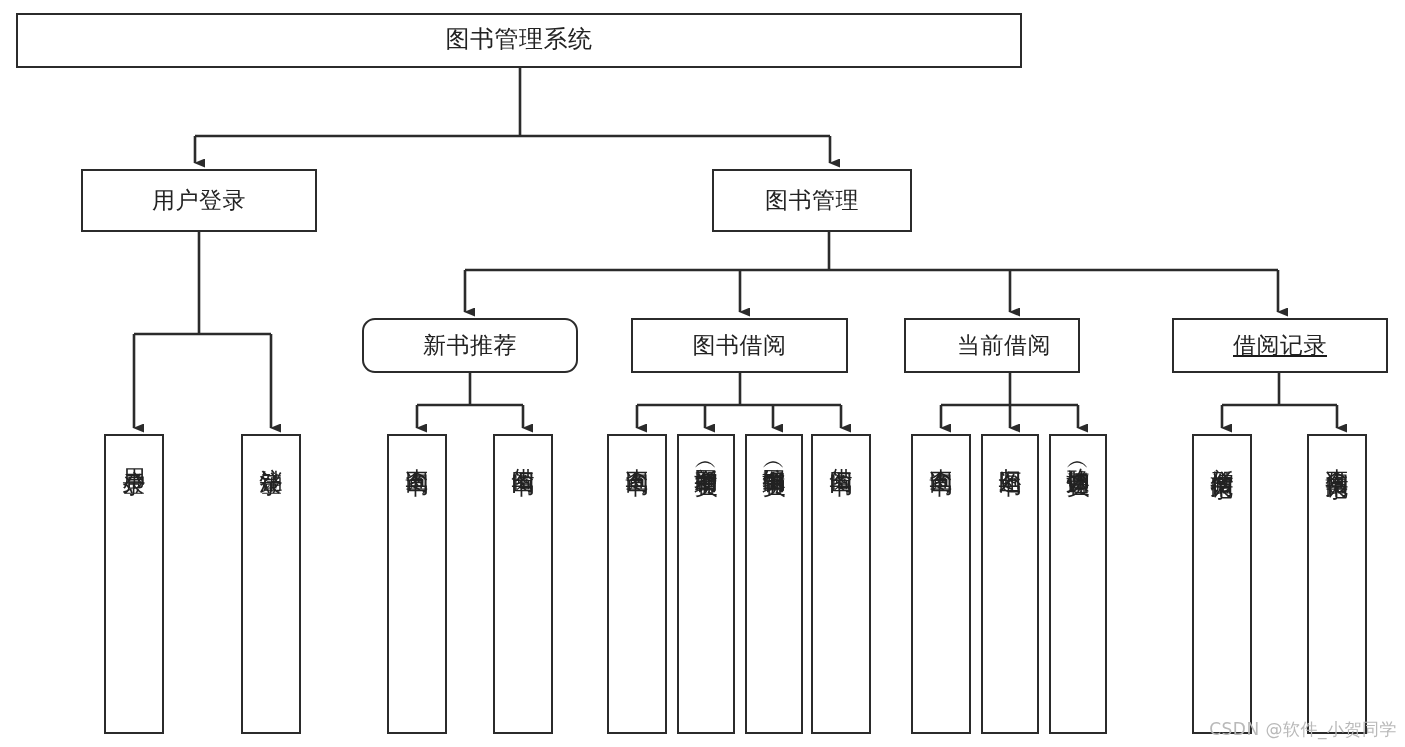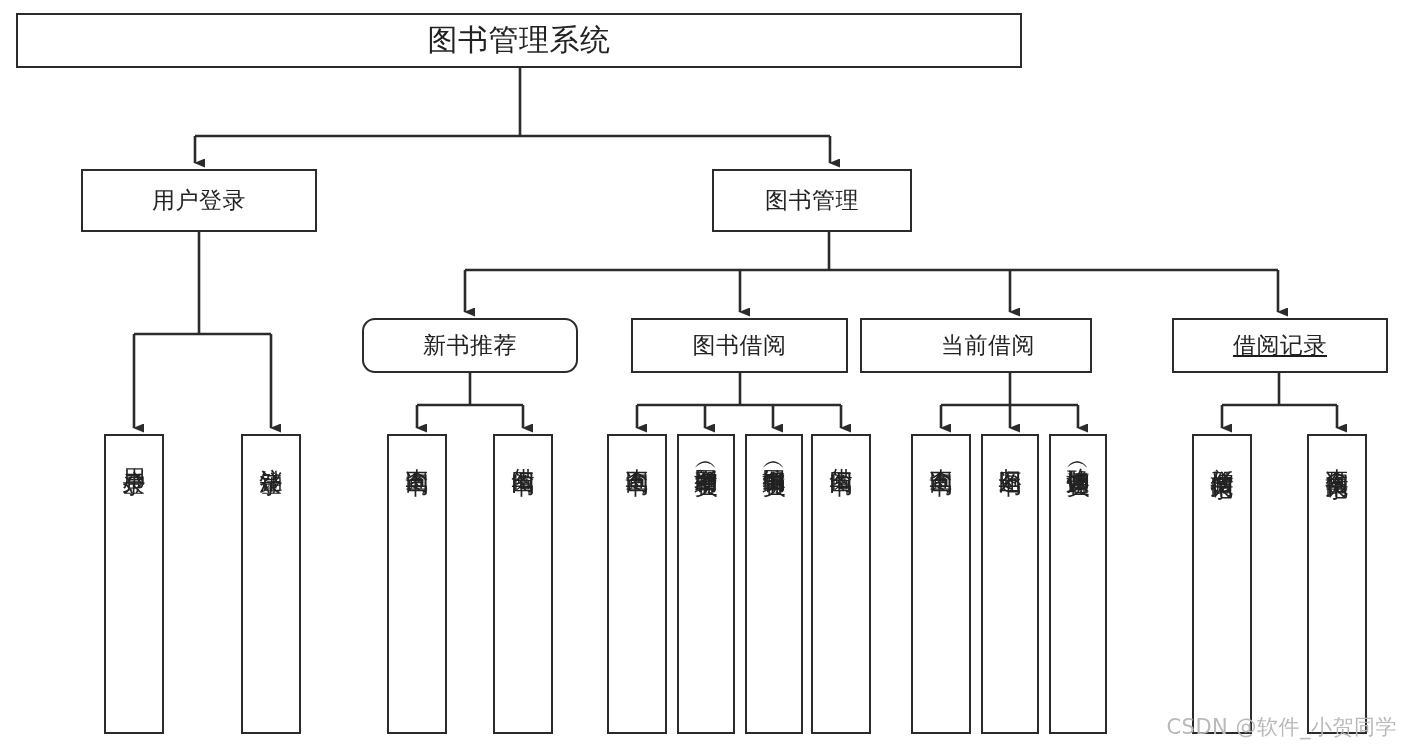--- a/index.html
+++ b/index.html
@@ -53,26 +53,26 @@
     writing-mode: vertical-rl;
     text-orientation: upright;
     font-size: 23px;
     line-height: 1.18;
     letter-spacing: 2px;
     white-space: pre-line;
   }
   .node.vertical.tall .label {
     letter-spacing: 1px;
   }
-  #root-node .label { font-size: 30px; }
+  #root-node .label { font-size: 24px; font-family: Liberation Mono, monospace; }
   .watermark {
     position: absolute;
     right: 8px;
     bottom: 6px;
-    font-size: 21px;
+    font-size: 17px;
     color: #b9b9b9;
     letter-spacing: 0.5px;
     white-space: nowrap;
     user-select: none;
   }
 </style>
 </head>
 <body>
 
 <div id="canvas">
@@ -139,21 +139,21 @@
   <div class="node" style="left:712px; top:169px; width:200px; height:63px;">
     <span class="label">图书管理</span>
   </div>
 
   <div class="node" style="left:362px; top:318px; width:216px; height:55px;border-radius:13px;">
     <span class="label">新书推荐</span>
   </div>
   <div class="node" style="left:631px; top:318px; width:217px; height:55px;">
     <span class="label">图书借阅</span>
   </div>
-  <div class="node" style="left:860px; top:318px; width:232px; height:55px;padding-left:24px;">
+  <div class="node" style="left:904px; top:318px; width:176px; height:55px;padding-left:24px;">
     <span class="label">当前借阅</span>
   </div>
   <div class="node" style="left:1172px; top:318px; width:216px; height:55px;text-decoration:underline;">
     <span class="label">借阅记录</span>
   </div>
 
   <div class="node vertical" style="left:104px; top:434px; width:60px; height:300px;">
     <span class="label">用户登录</span>
   </div>
   <div class="node vertical" style="left:241px; top:434px; width:60px; height:300px;">

